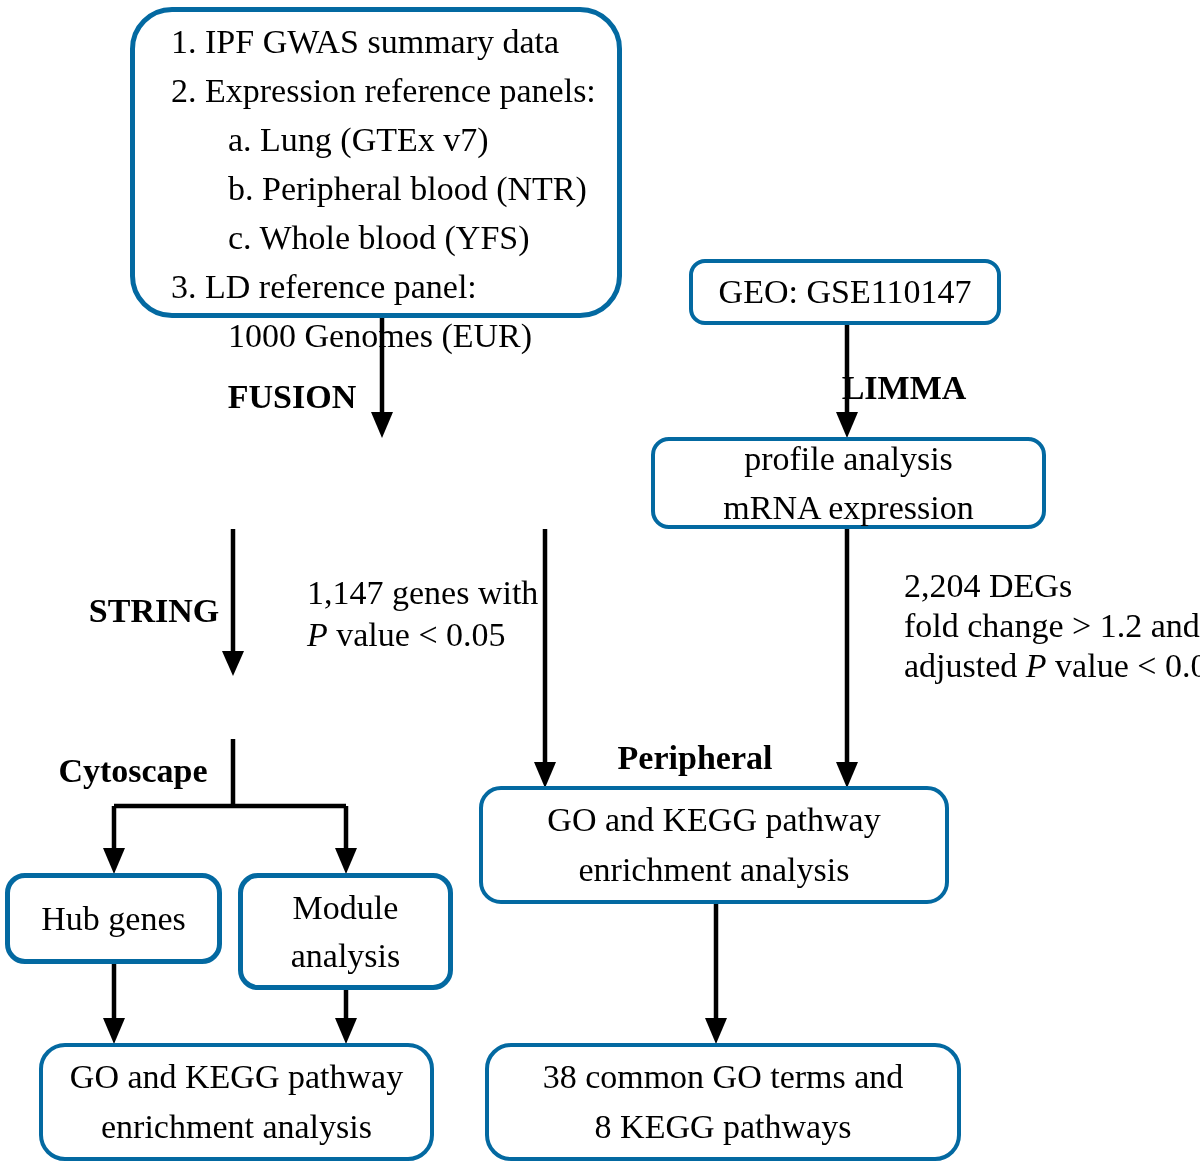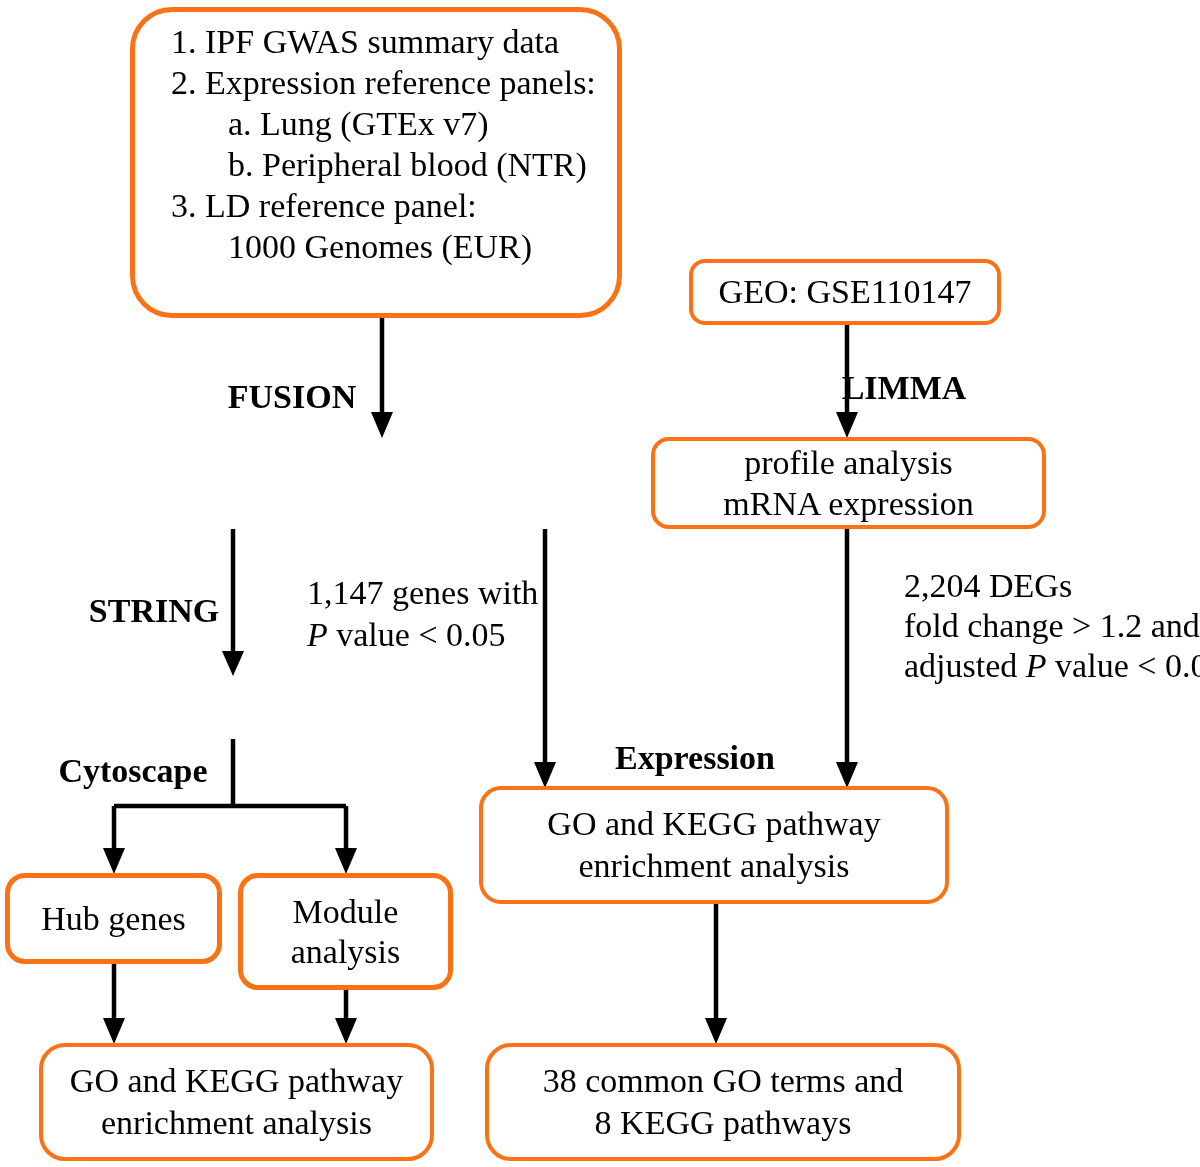--- a/index.html
+++ b/index.html
@@ -20,30 +20,31 @@
     position: absolute;
     left: 0;
     top: 0;
     width: 1200px;
     height: 1167px;
     z-index: 1;
   }
   .box {
     position: absolute;
     background: #ffffff;
-    border: 4px solid #f97316;
+    border: 4px solid #0369a1;
     box-sizing: border-box;
     display: flex;
     flex-direction: column;
     align-items: center;
     justify-content: center;
     text-align: center;
     z-index: 2;
     font-size: 34px;
     line-height: 42px;
+    gap: 8px;
   }
   .bl { display: block; white-space: nowrap; }
 
   .box-inputs {
     left: 130px; top: 7px; width: 492px; height: 311px;
     border-width: 5px; border-radius: 42px;
     align-items: flex-start;
     justify-content: flex-start;
     text-align: left;
     padding: 9px 10px 0 36px;
@@ -118,20 +119,21 @@
       <polygon points="335,1018 357,1018 346,1044"></polygon>
       <polygon points="705,1018 727,1018 716,1044"></polygon>
     </g>
   </svg>
 
   <div class="box box-inputs">
     <div class="il">1. IPF GWAS summary data</div>
     <div class="il">2. Expression reference panels:</div>
     <div class="il indent">a. Lung (GTEx v7)</div>
     <div class="il indent">b. Peripheral blood (NTR)</div>
+    <div class="il indent">c. Whole blood (YFS)</div>
     <div class="il">3. LD reference panel:</div>
     <div class="il indent">1000 Genomes (EUR)</div>
   </div>
 
   <div class="box box-geo">
     <span class="bl">GEO: GSE110147</span>
   </div>
 
 
   <div class="box box-mrna">
@@ -161,21 +163,21 @@
 
   <div class="box box-result">
     <span class="bl">38 common GO terms and</span>
     <span class="bl">8 KEGG pathways</span>
   </div>
 
   <div class="tool-label lbl-fusion">FUSION</div>
   <div class="tool-label lbl-limma">LIMMA</div>
   <div class="tool-label lbl-string">STRING</div>
   <div class="tool-label lbl-cytoscape">Cytoscape</div>
-  <div class="tool-label lbl-metascape">Expression</div>
+  <div class="tool-label lbl-metascape">Peripheral</div>
 
   <div class="annot annot-twas-genes">
     <div>
       <span>1,147 genes with</span>
     </div>
     <div>
       <span class="it">P</span><span> value &lt; 0.05</span>
     </div>
   </div>
 

